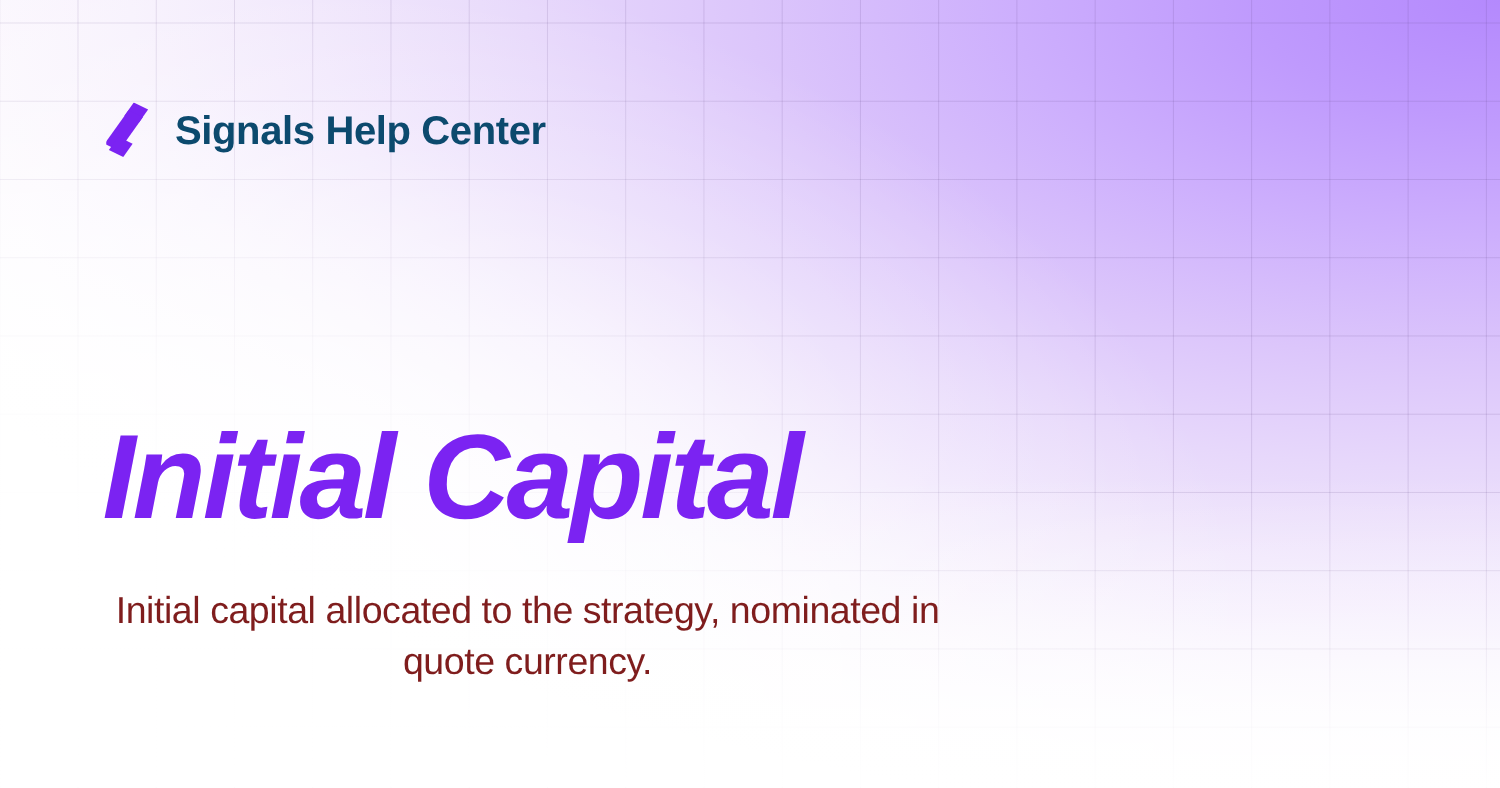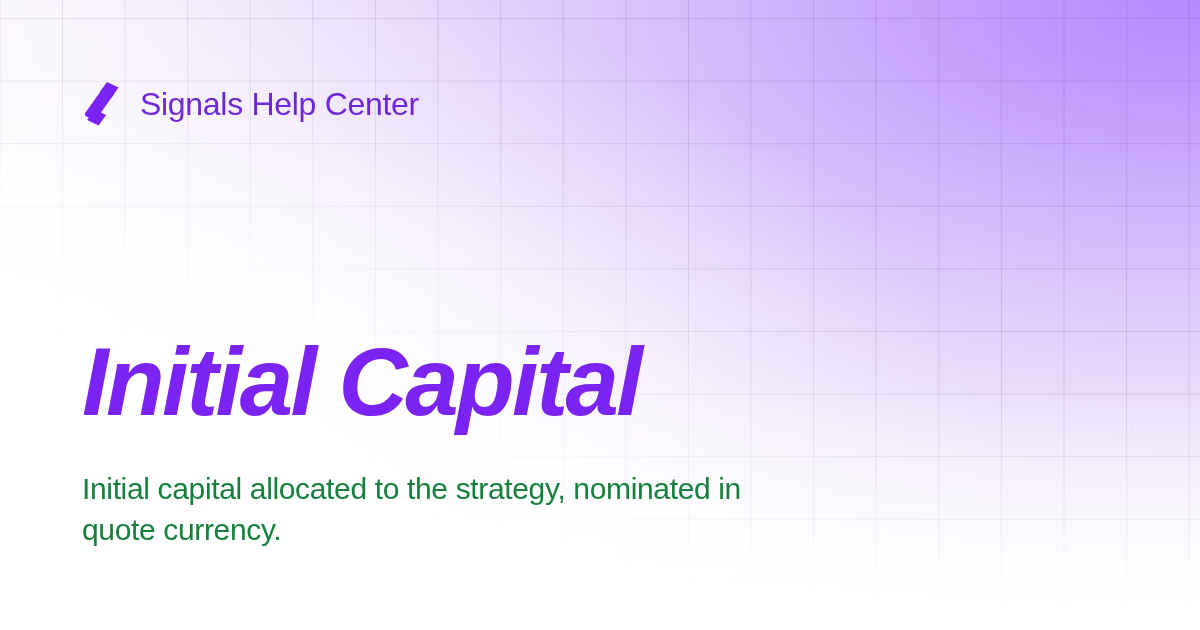--- a/index.html
+++ b/index.html
@@ -99,23 +99,23 @@
 
   .brand-logo {
     width: 36px;
     height: 44px;
     display: block;
     flex: 0 0 auto;
   }
 
   .brand-name {
     font-size: 32px;
-    font-weight: 400;
+    font-weight: 700;
     letter-spacing: -0.3px;
-    color: #6d28d9;
+    color: #0c4a6e;
     white-space: nowrap;
     line-height: 1;
   }
 
   .page-title {
     position: absolute;
     left: 82px;
     top: 332px;
     margin: 0;
     font-size: 96px;
@@ -130,21 +130,22 @@
   .page-desc {
     position: absolute;
     left: 82px;
     top: 468px;
     margin: 0;
     width: 680px;
     font-size: 30px;
     font-weight: 400;
     line-height: 41px;
     letter-spacing: -0.35px;
-    color: #15803d;
+    color: #7f1d1d;
+    text-align: center;
   }
 </style>
 </head>
 <body>
 
 <div class="og-card">
 
   <div class="bg-base"></div>
   <div class="bg-grid"></div>
   <div class="bg-fade-left"></div>

